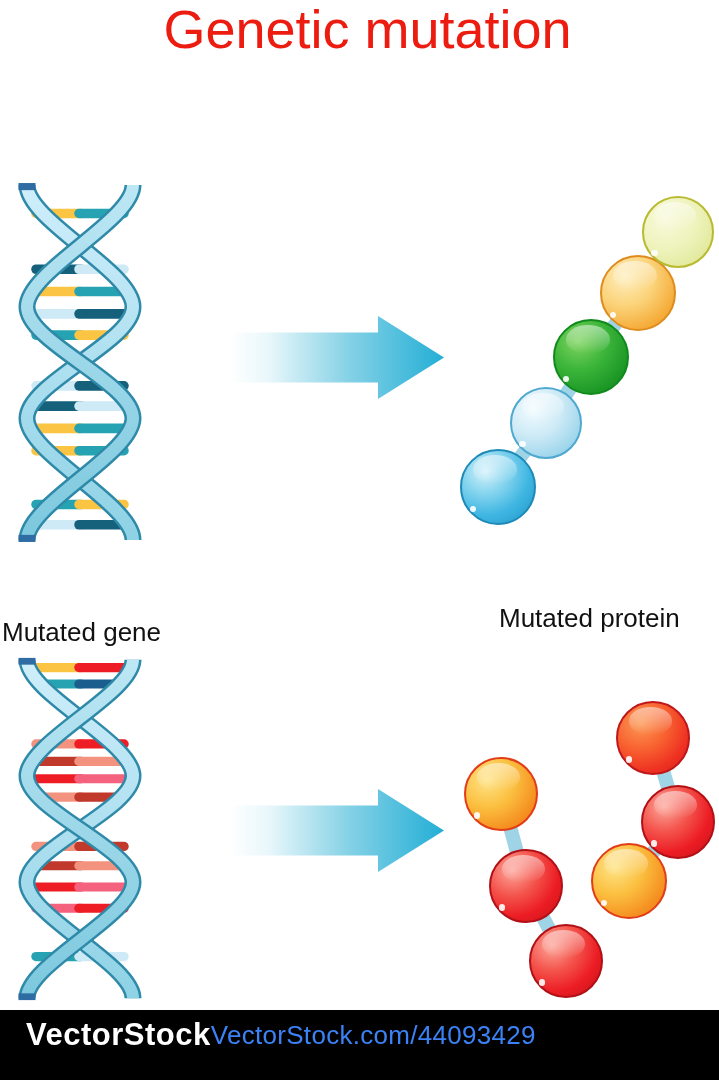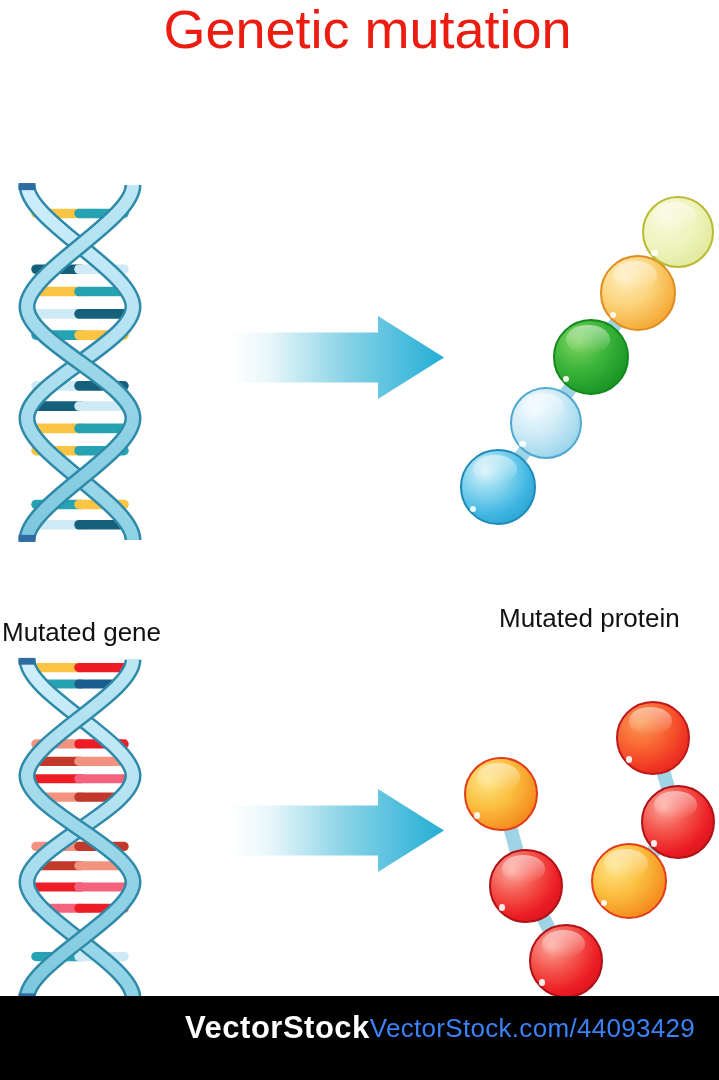--- a/index.html
+++ b/index.html
@@ -22,22 +22,22 @@
                   border-radius:50%;background:rgba(255,255,255,.9);}
   .sph-blue{background:radial-gradient(circle at 32% 28%, #d6f1fb 0%, #8ed8f0 28%, #3fb6e2 62%, #1f93c6 100%);border:2px solid #1e8ab8;}
   .sph-lightblue{background:radial-gradient(circle at 32% 28%, #f4fcff 0%, #cdeaf6 42%, #9fd6ec 76%, #6fbcdc 100%);border:2px solid #4fa8d0;}
   .sph-green{background:radial-gradient(circle at 32% 28%, #7fd45f 0%, #3cb53a 40%, #1f9a28 72%, #0f7f1a 100%);border:2px solid #118a1c;}
   .sph-orange{background:radial-gradient(circle at 32% 28%, #feeebe 0%, #fbd37a 40%, #f5ab38 76%, #ef9224 100%);border:2px solid #df8c1e;}
   .sph-paleyellow{background:radial-gradient(circle at 32% 30%, #f8fadc 0%, #eef3bc 46%, #e2e99c 80%, #d6de84 100%);border:2px solid #b9ba30;}
   .sph-red{background:radial-gradient(circle at 30% 28%, #fca79b 0%, #f4564e 35%, #ec1c24 66%, #c21318 100%);border:2px solid #b11116;}
   .sph-orangered{background:radial-gradient(circle at 30% 30%, #fee488 0%, #fbbf3f 40%, #f59222 72%, #ef7316 100%);border:2px solid #e23c18;}
   .sph-redorange{background:radial-gradient(circle at 32% 28%, #fc9a55 0%, #f86030 40%, #ee3222 70%, #d81a1a 100%);border:2px solid #c0181a;}
   .bond{position:absolute;height:14px;border-radius:7px;background:#9ed4e6;}
-  .footer{position:absolute;left:0;right:0;bottom:0;height:84px;background:#000;
-          display:flex;align-items:center;justify-content:flex-end;padding:0 24px 20px 26px;box-sizing:border-box;}
+  .footer{position:absolute;left:0;right:0;bottom:0;height:70px;background:#000;
+          display:flex;align-items:center;justify-content:flex-start;padding:0 24px 20px 26px;box-sizing:border-box;}
   .footer .brand{color:#fff;font-size:31px;font-weight:600;letter-spacing:.5px;}
   .footer .url{color:#fff;font-size:26px;font-weight:400;letter-spacing:.3px;}
 </style>
 </head>
 <body>
 
 <div class="page">
   <h1 class="title" style="color: rgb(236, 28, 16);">Genetic mutation</h1>
 
   <div class="gene-label mutated">Mutated gene</div>

